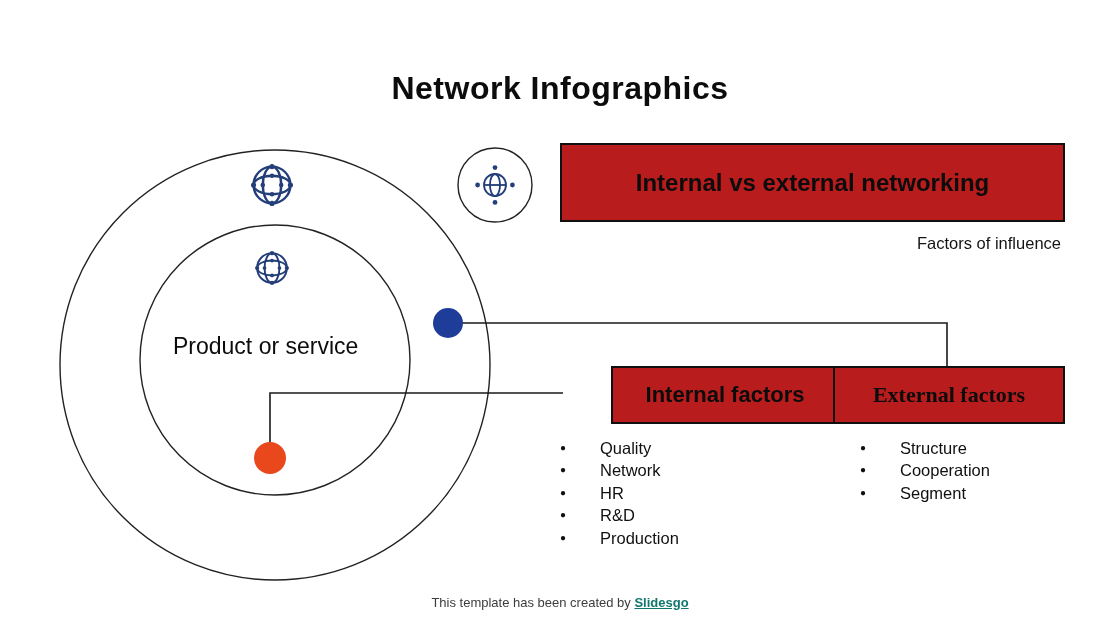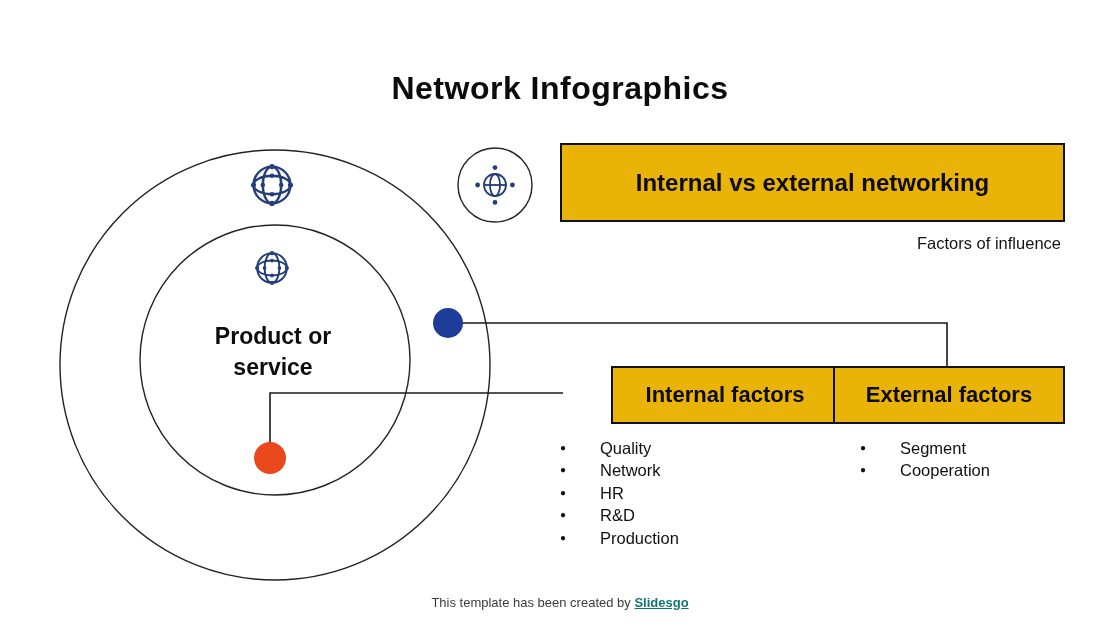--- a/index.html
+++ b/index.html
@@ -12,36 +12,36 @@
   .abs{position:absolute;}
   .page-title{
     top:62px;left:0;width:1120px;text-align:center;
     font-size:32px;font-weight:800;letter-spacing:.5px;color:#0c0c0c;margin-top:8px;
   }
   .diagram-svg{top:0;left:0;z-index:1;}
   .globe{fill:#233e78;stroke:#233e78;}
   .outline{fill:none;stroke:#222222;stroke-width:1.4;}
   .connector{fill:none;stroke:#1a1a1a;stroke-width:1.6;}
   .center-label{
-    top:321px;left:173px;width:200px;text-align:center;z-index:2;
-    font-size:23px;font-weight:700;line-height:31px;color:#0c0c0c;
+    top:331px;left:173px;width:200px;z-index:2;
+    font-size:23px;font-weight:400;line-height:31px;color:#0c0c0c;
   }
   .bordered-box{
-    border:2px solid #101010;background:#eab308;z-index:2;
+    border:2px solid #101010;background:#b91c1c;z-index:2;
     display:flex;align-items:center;justify-content:center;
     font-weight:800;color:#0c0c0c;
   }
   .heading-box{top:143px;left:560px;width:501px;height:75px;font-size:24px;}
   .subheading{
     top:234px;left:560px;width:501px;text-align:right;
     font-size:16.5px;font-weight:500;color:#141414;
   }
   .factor-box{top:366px;width:224px;height:54px;font-size:22px;}
   .internal-box{left:563px;margin-left:48px;}
-  .external-box{left:833px;width:228px;}
+  .external-box{left:833px;width:228px;font-family:Liberation Serif, serif;}
   ul.factor-list{
     list-style:none;margin:0;padding:0;z-index:2;
     top:437px;font-size:16.5px;color:#101010;
   }
   .internal-list{left:560px;}
   .external-list{left:860px;}
   ul.factor-list li{
     position:relative;padding-left:40px;height:22.4px;line-height:22.4px;
   }
   ul.factor-list li::before{
@@ -127,17 +127,18 @@
 
 <ul class="abs factor-list internal-list">
   <li>Quality</li>
   <li>Network</li>
   <li>HR</li>
   <li>R&amp;D</li>
   <li>Production</li>
 </ul>
 
 <ul class="abs factor-list external-list">
+  <li>Structure</li>
+  <li>Cooperation</li>
   <li>Segment</li>
-  <li>Cooperation</li>
 </ul>
 
 <div class="abs footer"><span>This template has been created by </span><span class="brand">Slidesgo</span></div>
 
 </body></html>

